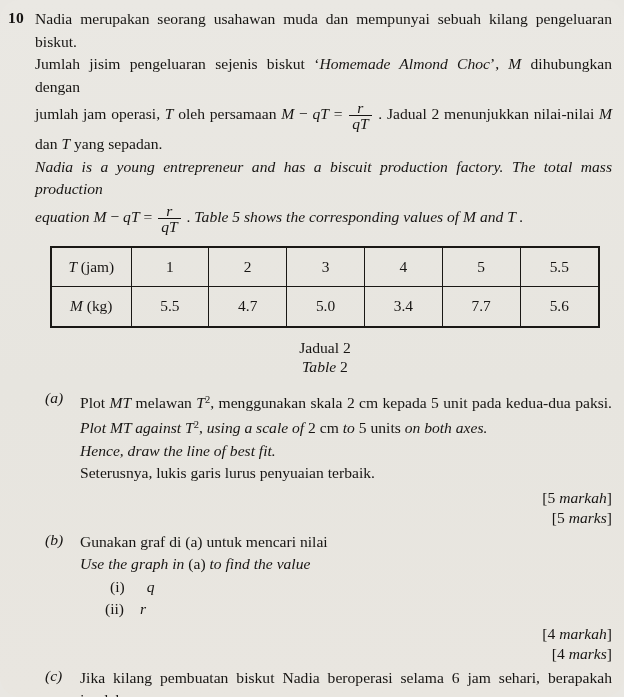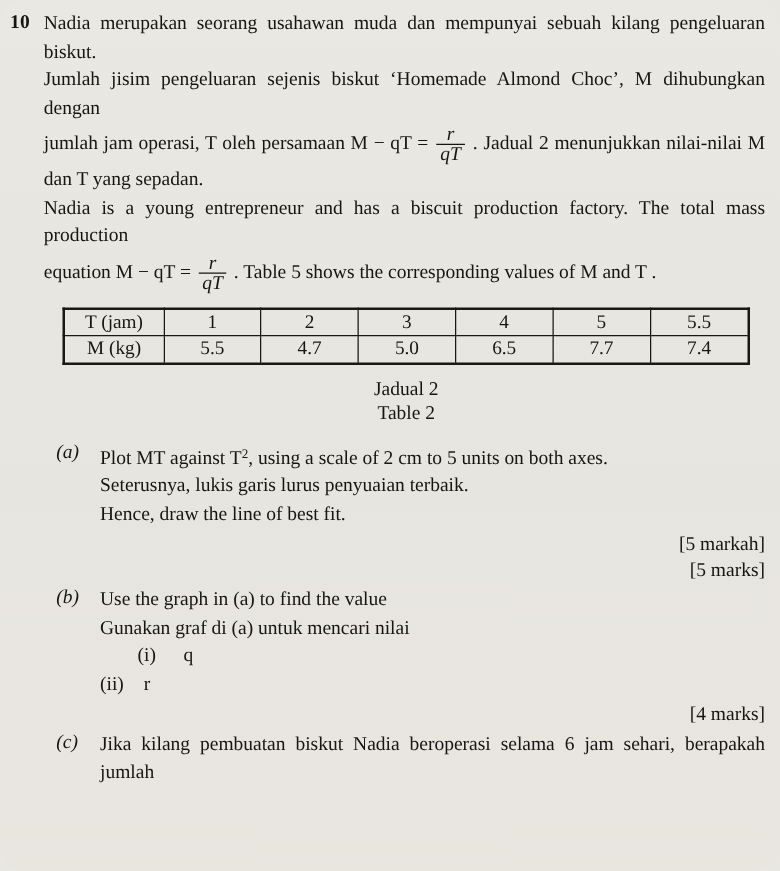--- a/index.html
+++ b/index.html
@@ -14,35 +14,35 @@
     width:624px;height:697px;
     padding:8px 12px 0 8px;
     background:linear-gradient(180deg,#eae8e3 0%,#e7e5df 55%,#e9e6e0 100%);
     border-radius:20px;
   }
   .q-row{display:flex}
   .q-num{width:27px;font-weight:bold;padding-top:1px;letter-spacing:.3px}
   .q-body{flex:1;min-width:0}
   .line{line-height:22.5px}
   .just{text-align:justify;text-align-last:justify}
-  .it{}
+  .it{font-style:italic}
   .sup{font-size:10.5px;vertical-align:5px;font-style:normal}
   .eqline{padding:2px 0}
   .frac{
     display:inline-flex;flex-direction:column;align-items:center;
     vertical-align:middle;line-height:15px;margin:0 2px;font-style:italic;
   }
   .fnum,.fden{padding:0 3px}
   .fden{border-top:1.4px solid #171513}
   table.data-table{
     border-collapse:collapse;margin:10px 0 0 15px;width:550px;
     border:2.5px solid #1a1815;background:transparent;
   }
   table.data-table td{
-    border:1.6px solid #1a1815;text-align:center;height:22px;
+    border:1.6px solid #1a1815;text-align:center;height:40px;
     font-size:15.4px;padding:0 8px;
   }
   table.data-table td.rowhead{width:80px}
   .captions{margin:10px 0 0 15px;width:550px;text-align:center}
   .captions .line{line-height:19.5px;text-align:center;text-align-last:center}
   .part{display:flex;margin-left:10px}
   .part-a{margin-top:12px}
   .part-b{margin-top:2px}
   .part-c{margin-top:2px}
   .part-label{width:35px;font-style:italic;flex:0 0 35px}
@@ -84,57 +84,59 @@
               <td>3</td>
               <td>4</td>
               <td>5</td>
               <td>5.5</td>
             </tr>
             <tr>
               <td class="rowhead"><span class="it">M</span><span> (kg)</span></td>
               <td>5.5</td>
               <td>4.7</td>
               <td>5.0</td>
-              <td>6.5</td>
+              <td>3.4</td>
               <td>7.7</td>
-              <td>7.4</td>
+              <td>5.6</td>
             </tr>
           </tbody>
       </table>
 
       <div class="captions">
           <div class="line"><span>Jadual 2</span></div>
           <div class="line"><span class="it">Table</span><span> 2</span></div>
         </div>
 
       <div class="part part-a">
         <div class="part-label">(a)</div>
         <div class="part-body">
           <div>
+              <div class="line just"><span>Plot </span><span class="it">MT</span><span> melawan </span><span class="it">T</span><span class="sup">2</span><span>, menggunakan skala 2 cm kepada 5 unit pada kedua-dua paksi.</span></div>
               <div class="line"><span class="it">Plot MT against </span><span class="it">T</span><span class="sup">2</span><span>, </span><span class="it">using a scale of </span><span>2 cm </span><span class="it">to</span><span> 5 units </span><span class="it">on both axes.</span></div>
+              <div class="line"><span class="it">Hence, draw the line of best fit.</span></div>
               <div class="line"><span>Seterusnya, lukis garis lurus penyuaian terbaik.</span></div>
-              <div class="line"><span class="it">Hence, draw the line of best fit.</span></div>
             </div>
           <div class="marks">
               <div class="line"><span>[5 </span><span class="it">markah</span><span>]</span></div>
               <div class="line"><span>[5 </span><span class="it">marks</span><span>]</span></div>
             </div>
         </div>
       </div>
 
       <div class="part part-b">
         <div class="part-label">(b)</div>
         <div class="part-body">
           <div>
+              <div class="line"><span>Gunakan graf di (a) untuk mencari nilai</span></div>
               <div class="line"><span class="it">Use the graph in </span><span>(a) </span><span class="it">to find the value</span></div>
-              <div class="line"><span>Gunakan graf di (a) untuk mencari nilai</span></div>
               <div class="line" style="margin-left: 30px;"><span>(i)</span><span style="display: inline-block; width: 22px;"></span><span class="it">q</span></div>
-              <div class="line" style="margin-left: 0;"><span>(ii)</span><span style="display: inline-block; width: 16px;"></span><span class="it">r</span></div>
+              <div class="line" style="margin-left: 25px;"><span>(ii)</span><span style="display: inline-block; width: 16px;"></span><span class="it">r</span></div>
             </div>
           <div class="marks">
+              <div class="line"><span>[4 </span><span class="it">markah</span><span>]</span></div>
               <div class="line"><span>[4 </span><span class="it">marks</span><span>]</span></div>
             </div>
         </div>
       </div>
 
       <div class="part part-c">
         <div class="part-label">(c)</div>
         <div class="part-body">
           <div>
               <div class="line just"><span>Jika kilang pembuatan biskut Nadia beroperasi selama 6 jam sehari, berapakah jumlah</span></div>

